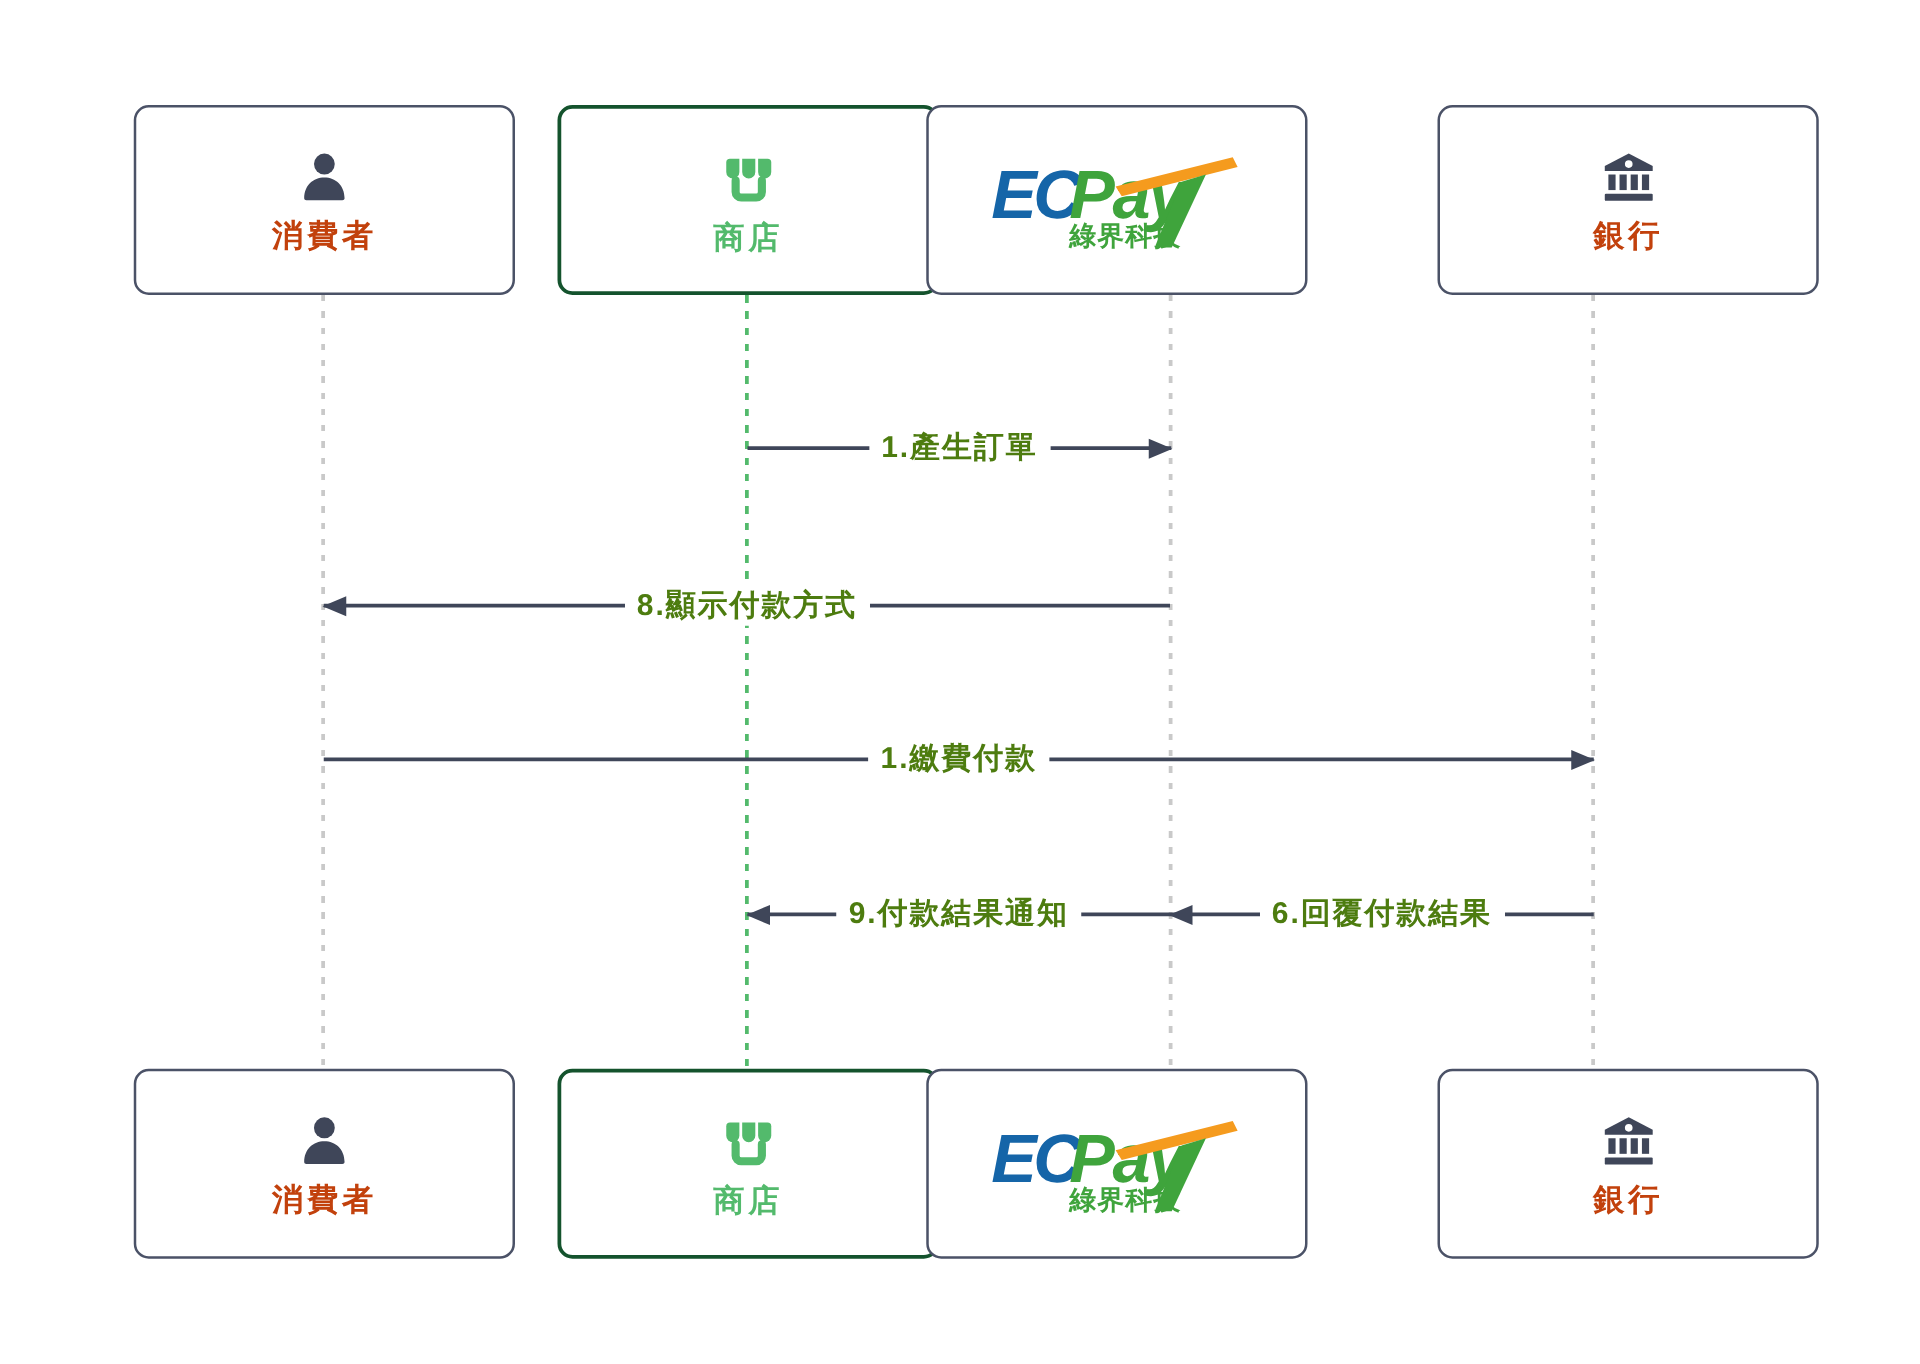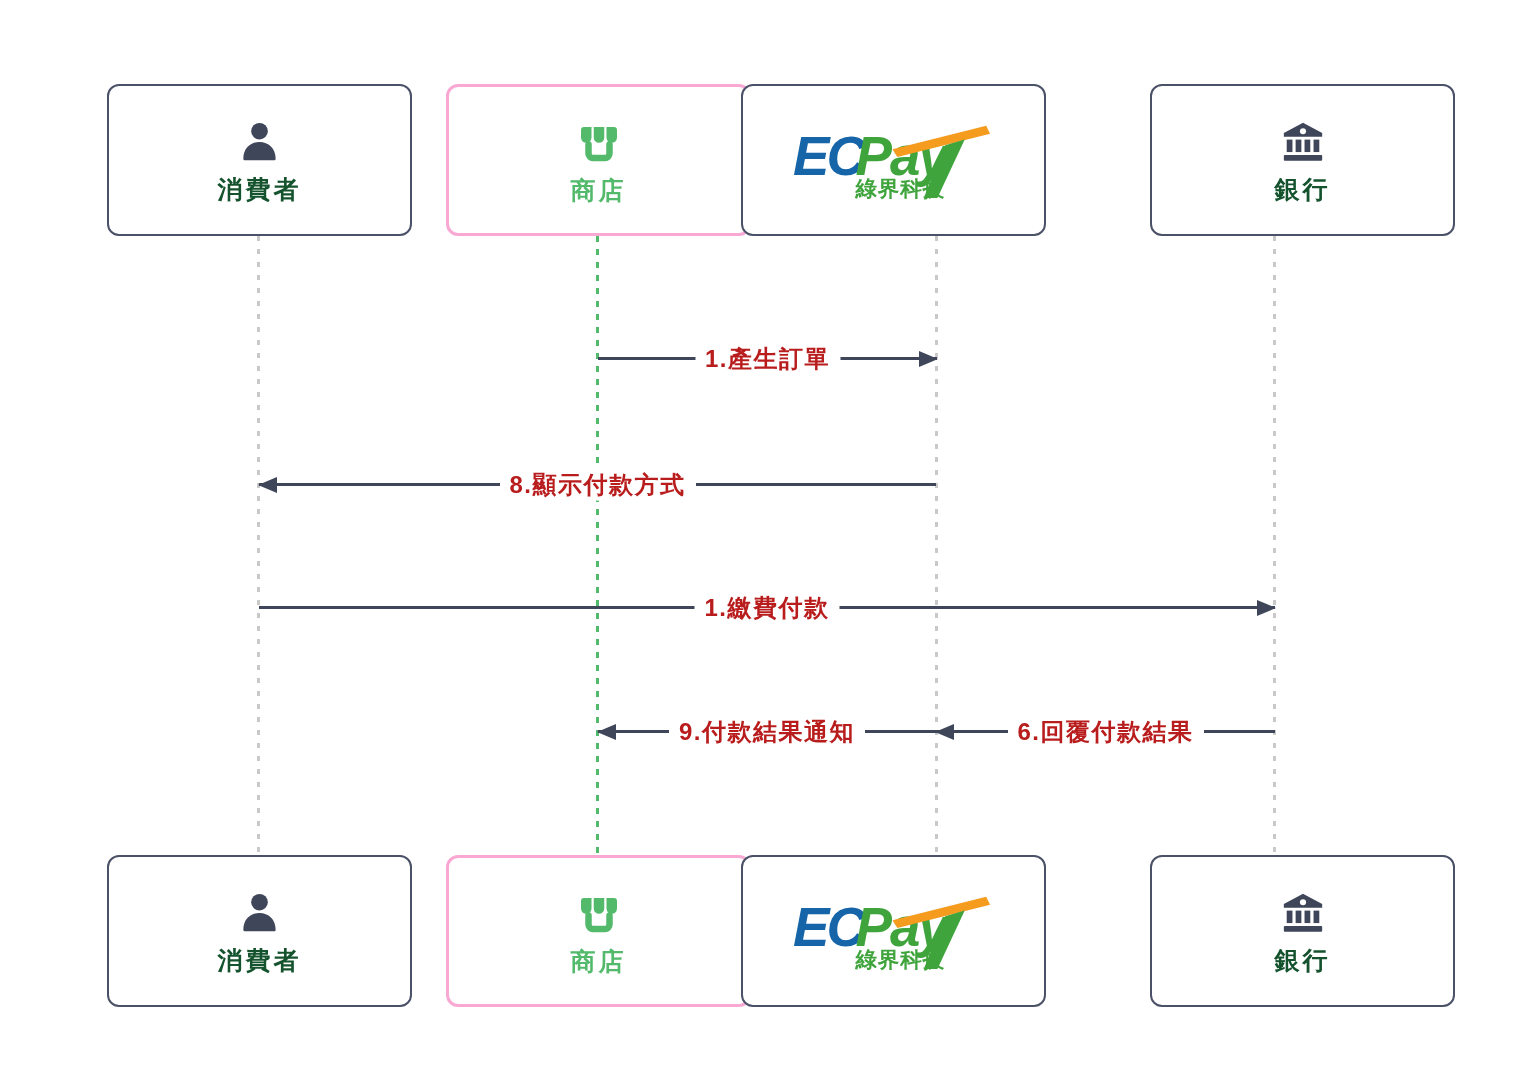--- a/index.html
+++ b/index.html
@@ -7,23 +7,23 @@
     position:relative;width:1536px;height:1091px;background:#ffffff;
     font-family:"Liberation Sans","DejaVu Sans",sans-serif;overflow:hidden;
   }
   
   .actor{
     position:absolute;width:305px;height:152px;box-sizing:border-box;
     background:#ffffff;border:2px solid #4b5267;border-radius:12px;
     display:flex;flex-direction:column;align-items:center;justify-content:center;
     gap:12px;z-index:3;
   }
-  .actor.green{border:3px solid #f9a8d4;font-family:Liberation Serif, serif;}
+  .actor.green{border:3px solid #14532d;font-family:Liberation Serif, serif;}
   .actor .actor-label{
-    font-size:25px;font-weight:bold;color:#14532d;letter-spacing:3px;line-height:1;
+    font-size:25px;font-weight:bold;color:#c2410c;letter-spacing:3px;line-height:1;
   }
   .actor.green .actor-label{color:#53ba6c;}
   .col1{left:107px}.col2{left:446px}.col3{left:741px}.col4{left:1150px}
   .row-top{top:84px}.row-bottom{top:855px}
   
   .lifeline{
     position:absolute;top:236px;height:619px;width:3px;z-index:1;
     background:repeating-linear-gradient(to bottom,#c9c9c9 0 5px,transparent 5px 13px);
   }
   .lifeline.green{
@@ -38,21 +38,21 @@
     border-left:19px solid #3f4659;
   }
   .msg .head-left{
     position:absolute;left:-1px;top:50%;transform:translateY(-50%);
     width:0;height:0;border-top:8px solid transparent;border-bottom:8px solid transparent;
     border-right:19px solid #3f4659;
   }
   .msg .mlabel{
     position:absolute;left:50%;top:50%;transform:translate(-50%,-50%);
     background:#ffffff;padding:2px 10px;font-size:24px;font-weight:600;
-    color:#b91c1c;white-space:nowrap;letter-spacing:1.5px;line-height:1.2;
+    color:#4d7c0f;white-space:nowrap;letter-spacing:1.5px;line-height:1.2;
   }
   .m1{left:598px;top:357px;width:339px;}
   .m2{left:259px;top:483px;width:677px;}
   .m3{left:259px;top:606px;width:1016px;}
   .m4a{left:598px;top:730px;width:338px;}
   .m4b{left:936px;top:730px;width:339px;}
   
   .icon{display:block;}
 </style>
 </head>

